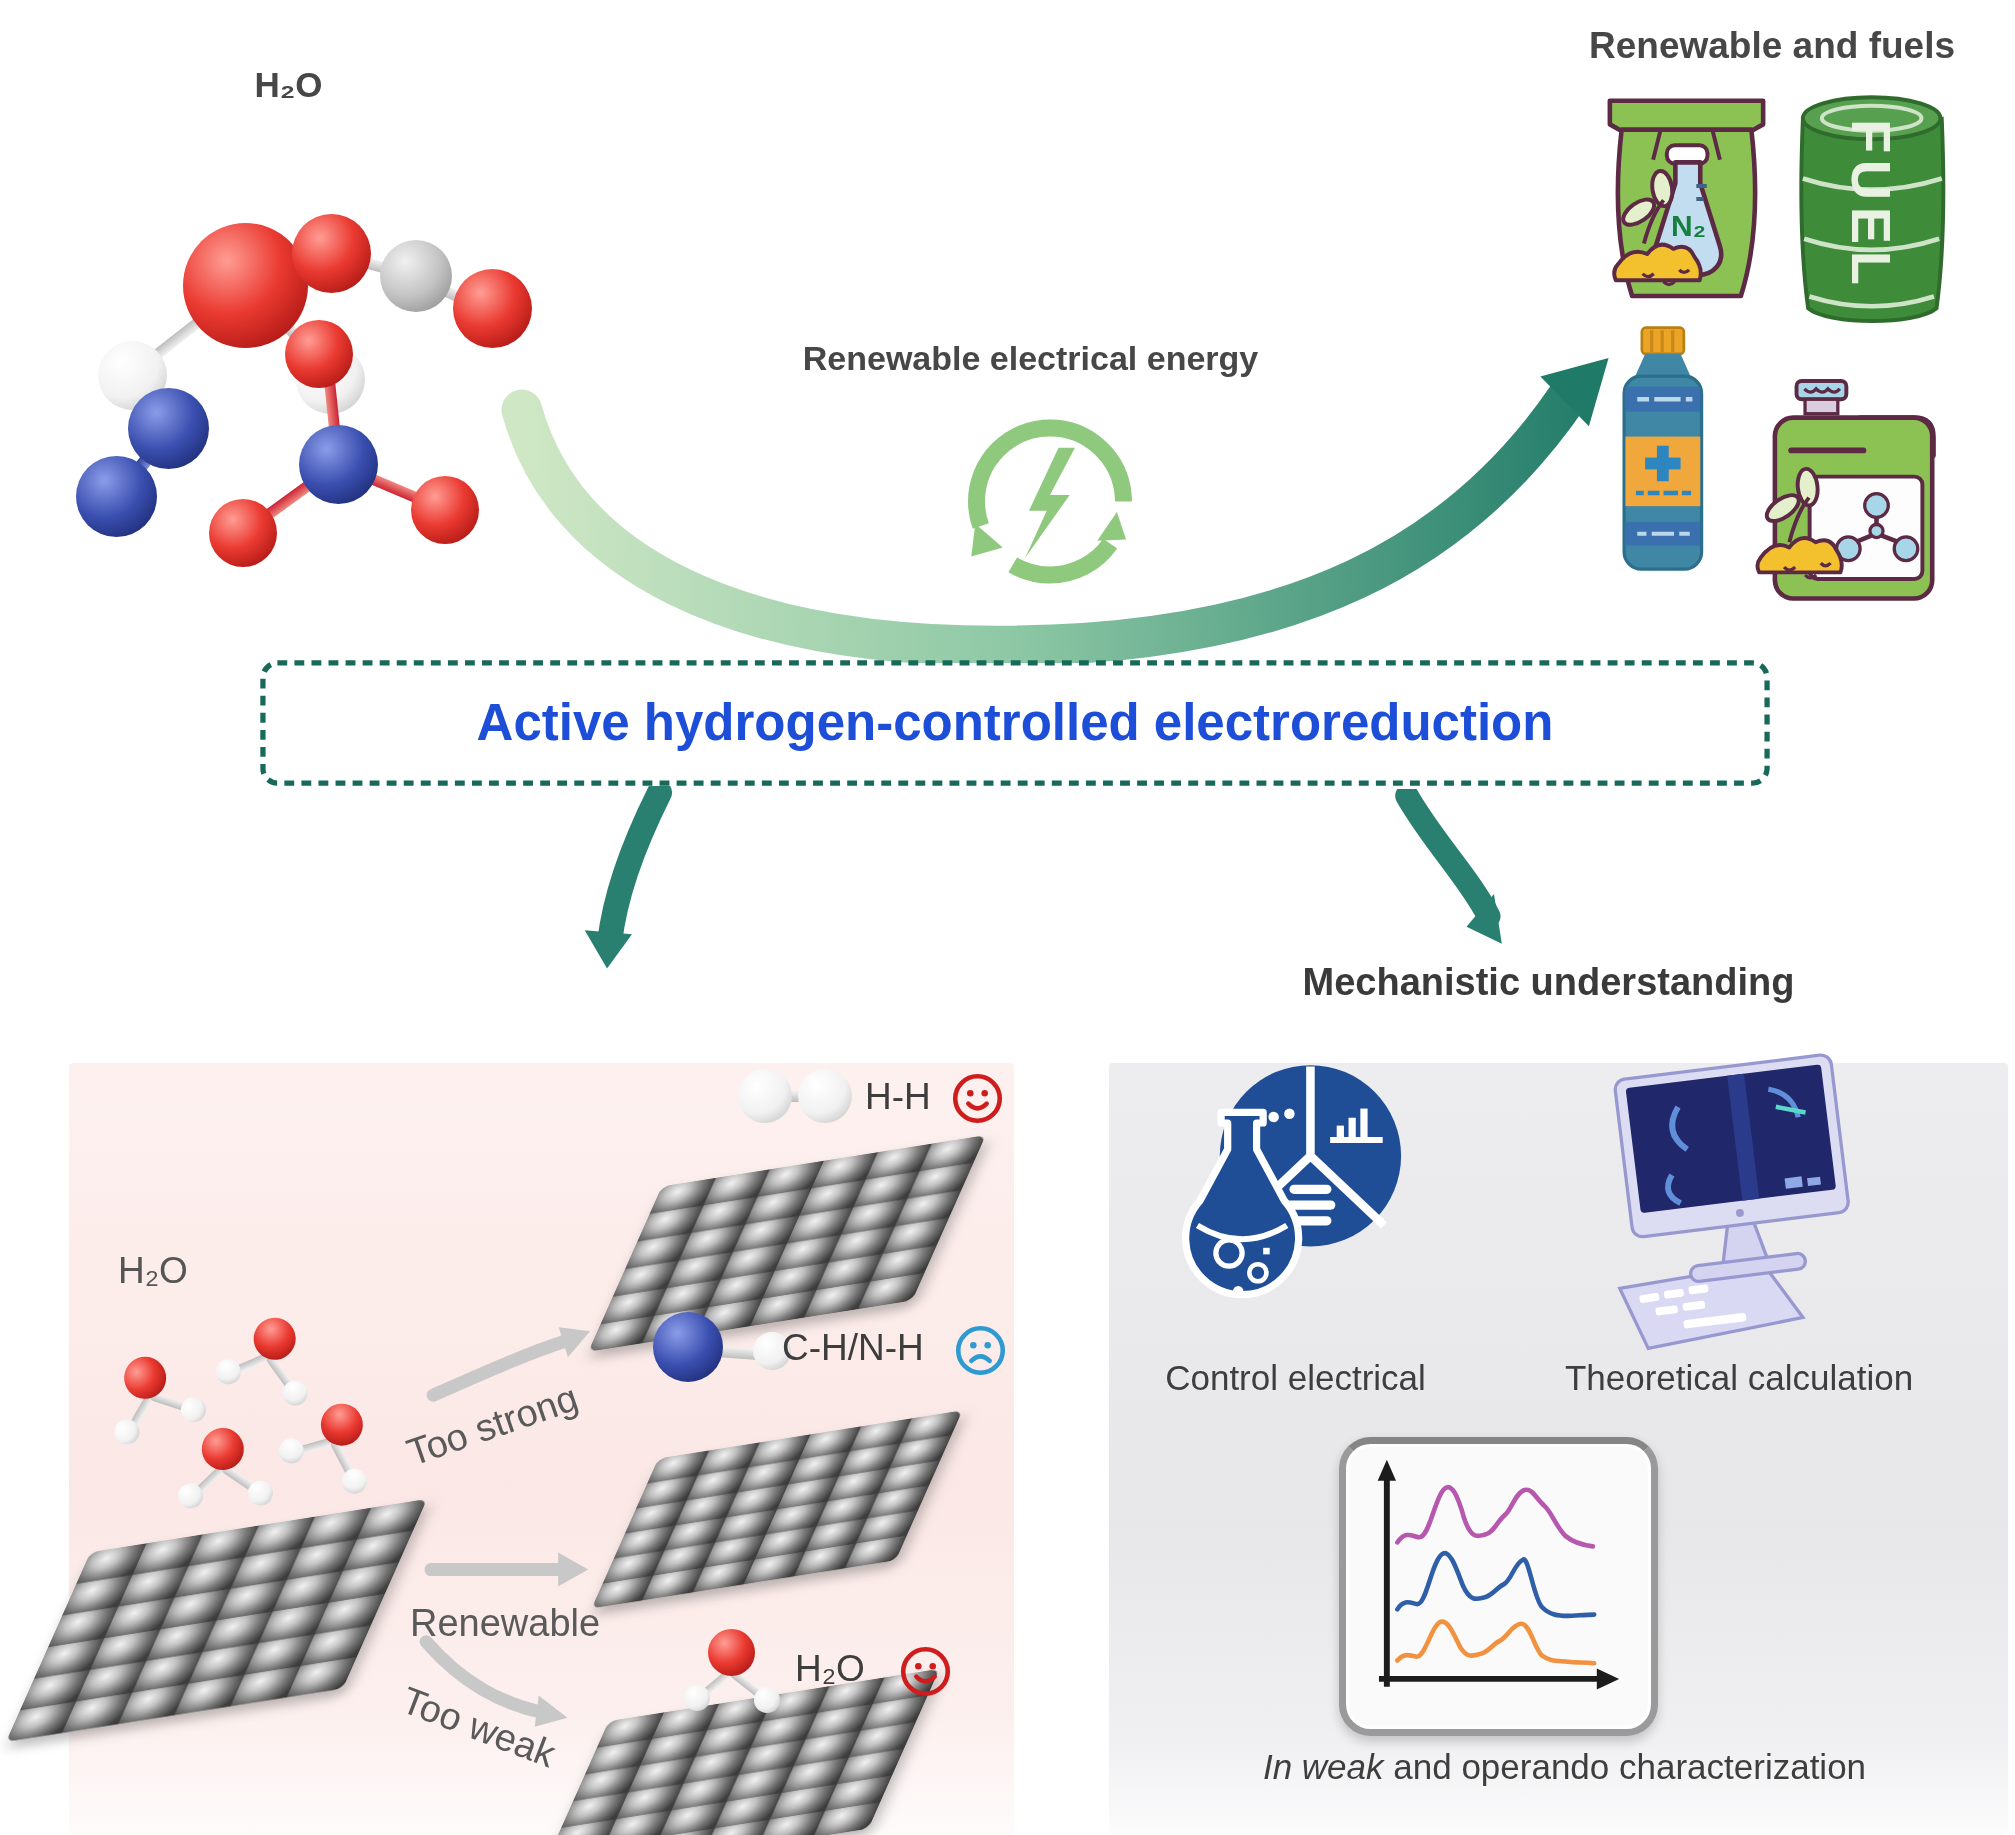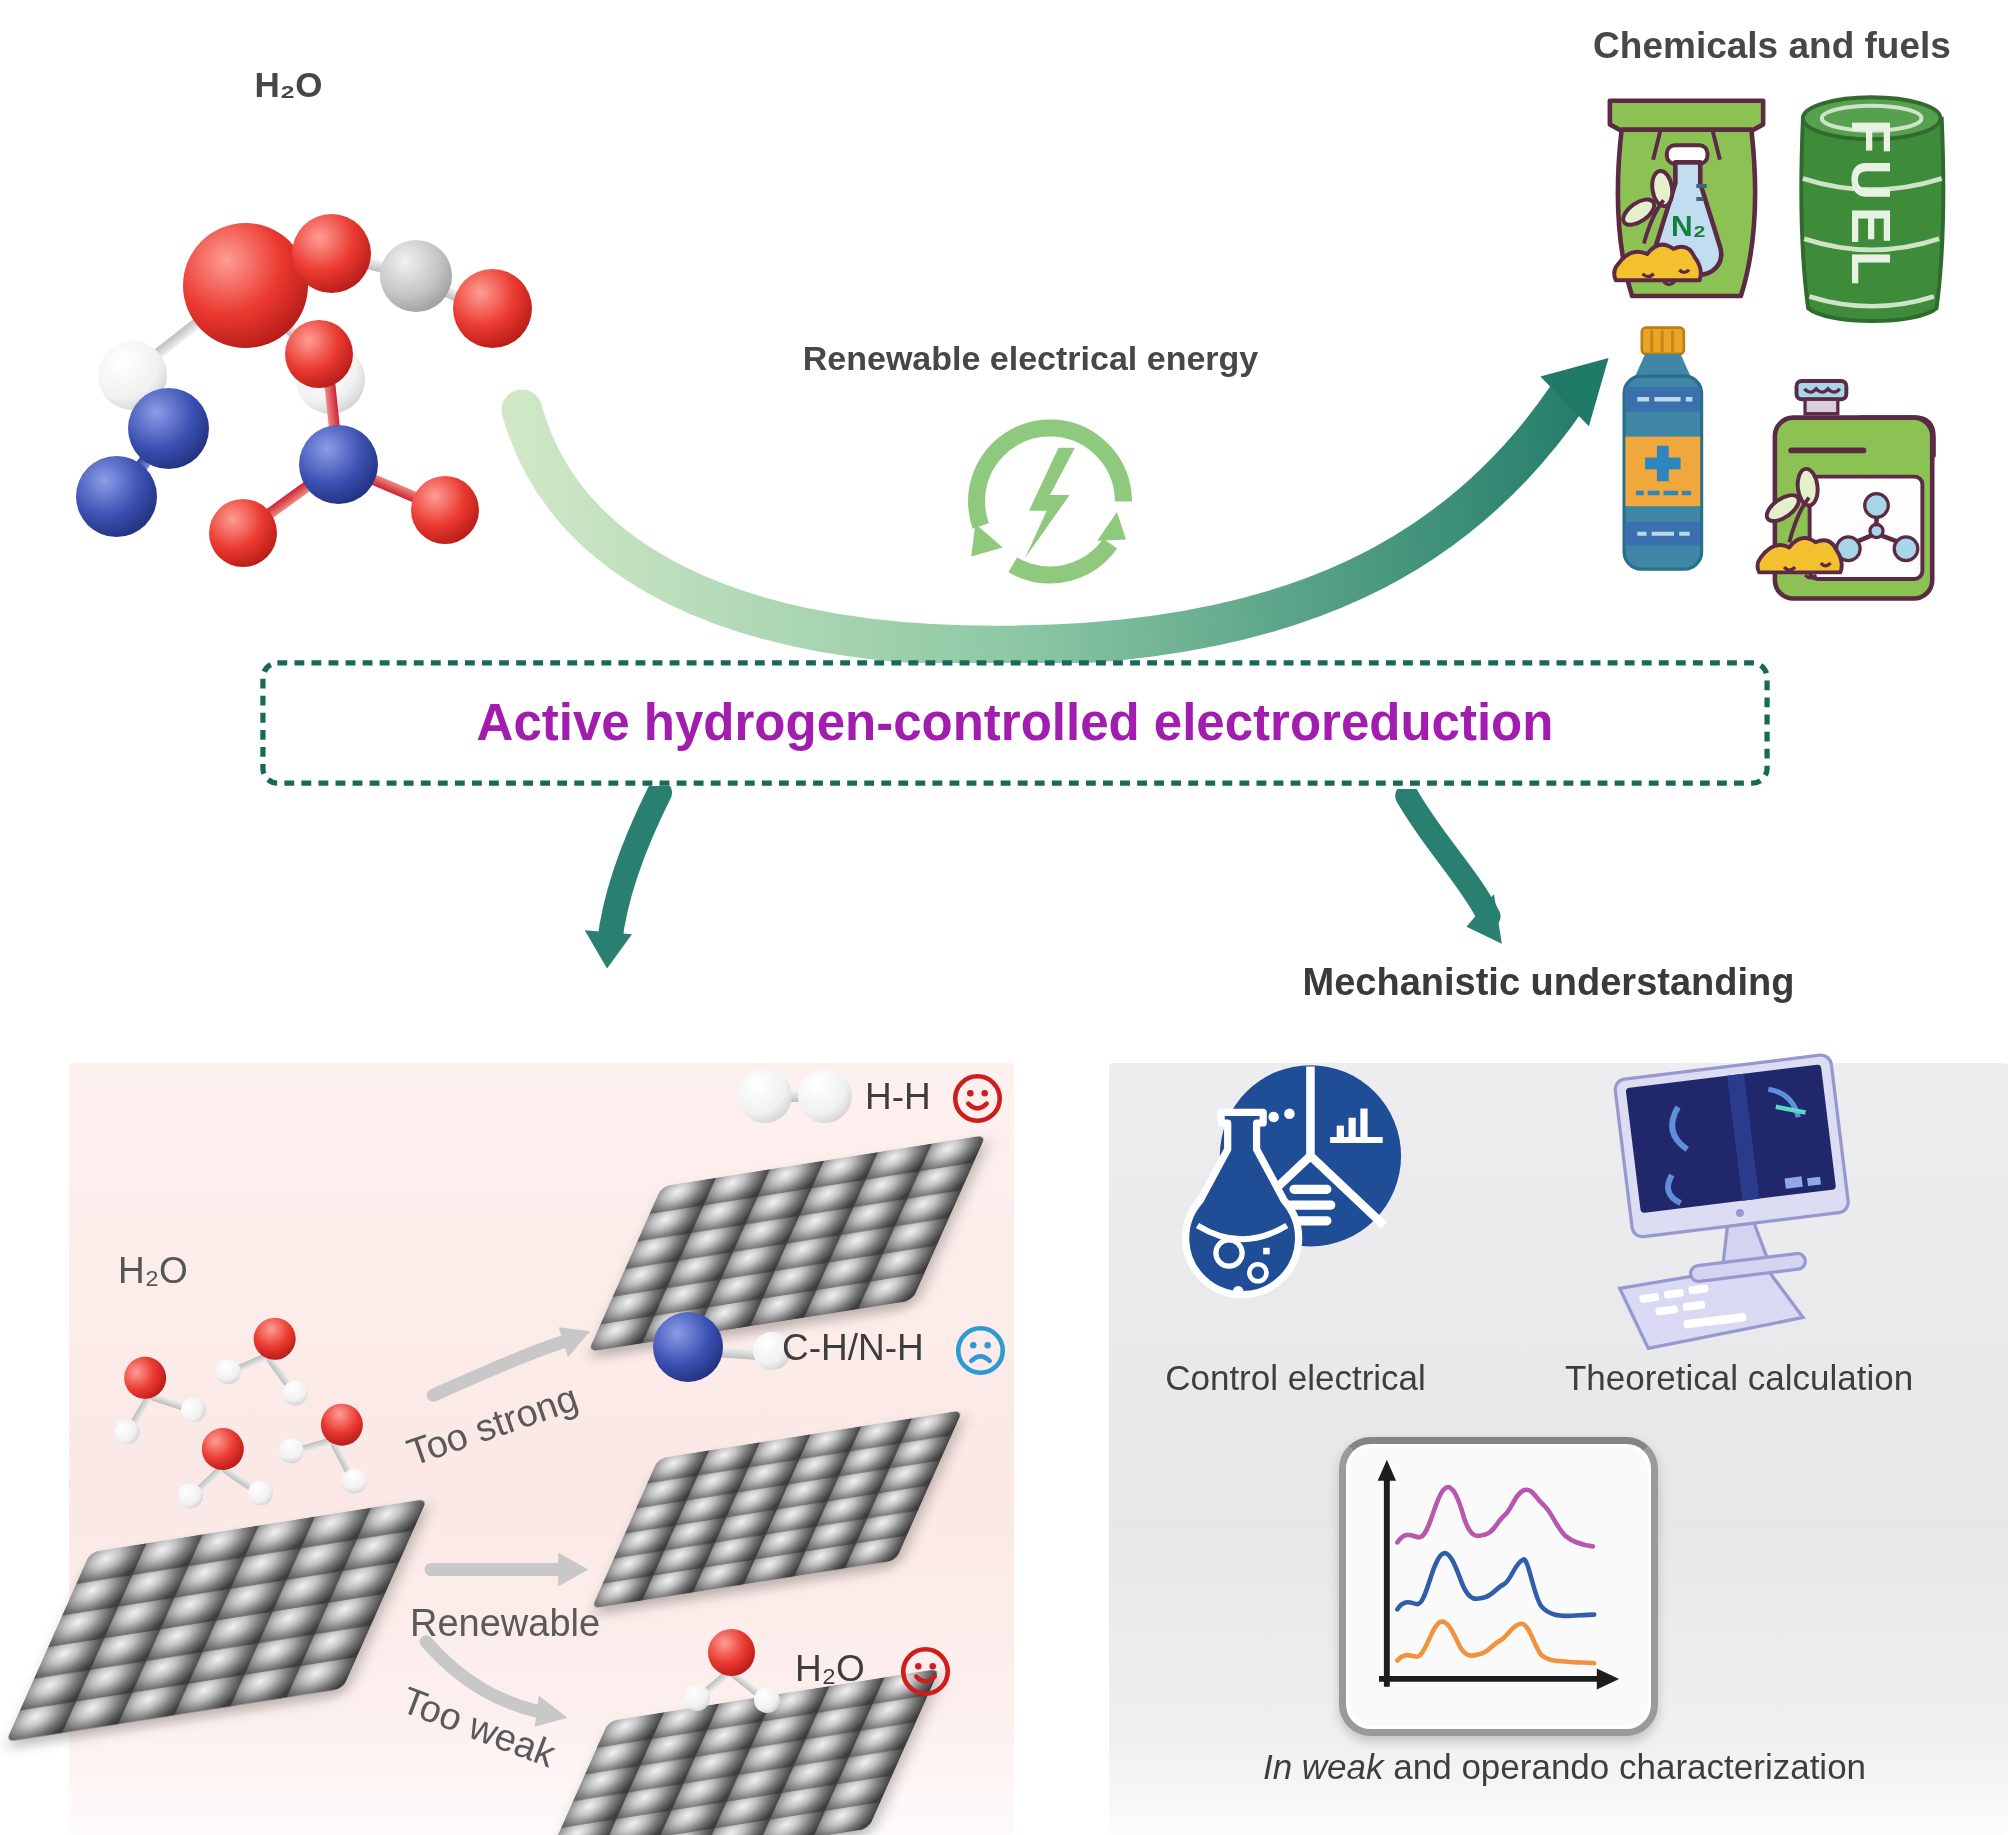--- a/index.html
+++ b/index.html
@@ -28,21 +28,21 @@
   .slab{position:absolute;
     background-image:radial-gradient(circle at 36% 30%,#f2f2f2 0%,#c2c2c2 28%,#777 58%,#3d3d3d 86%);
     background-size:16.67% 16.67%;border-radius:9.2px;
     transform:rotate(-9deg) skewX(-33deg) scaleY(0.70);
     filter:drop-shadow(6.6px 10.5px 7.9px rgba(70,70,70,0.35));}
   
   .t-topleft{left:85px;top:62px;width:407px;text-align:center;font-size:35px;line-height:1.3;}
   .t-energy{left:709px;top:328px;width:643px;text-align:center;font-size:34px;margin-top:11px;}
   .t-products{left:1562px;top:25px;width:420px;text-align:center;font-size:37px;}
   .t-banner{left:259px;top:659px;width:1512px;height:128px;text-align:center;
-            line-height:128px;font-size:51px;color:#a21caf;font-weight:bold;}
+            line-height:128px;font-size:51px;color:#1d4ed8;font-weight:bold;}
   .t-section{font-size:38px;text-align:center;color:#3a3a3a;font-weight:bold;}
   .t-branch{font-size:38px;color:#5a5a5a;text-align:center;}
   .t-outcome{font-size:37px;color:#3d3d3d;}
   .t-sub{font-size:35px;color:#3e3e3e;text-align:center;}
   .barrel-text{left:1904px;top:119px;width:203px;transform:rotate(90deg);transform-origin:left top;
        font-size:56px;font-weight:bold;color:#e9f2e2;letter-spacing:6.6px;}
   .bag-n2{left:1671px;top:209px;font-size:30px;font-weight:bold;color:#15803d;}
   .caption i{font-style:italic;}
 </style>
 </head>
@@ -100,21 +100,21 @@
 
   <div class="abs txt t-energy">Renewable electrical energy</div>
 
   <svg class="abs" style="left:945px;top:390px" width="210" height="223" viewBox="0 0 320 340">
     <circle cx="160" cy="170" r="112" fill="none" stroke="#8fc97e" stroke-width="26" stroke-dasharray="0 78 167 78 381" stroke-dashoffset="9.8"></circle>
     <polygon points="262,186 232,230 276,228" fill="#8fc97e"></polygon>
     <polygon points="40,254 46,204 88,240" fill="#8fc97e"></polygon>
     <polygon points="173,88 128,184 155,184 122,256 190,160 160,160 198,88" fill="#8fc97e"></polygon>
   </svg>
 
-  <div class="abs txt t-products">Chemicals and fuels</div>
+  <div class="abs txt t-products">Renewable and fuels</div>
 
   <svg class="abs" style="left:1598px;top:89px" width="177" height="226" viewBox="0 0 270 345">
     <path d="M18,18 h234 v36 l-18,10 c-66,22 -132,22 -198,0 l-18,-10 Z" fill="#8cc153" stroke="#5d2a45" stroke-width="7" stroke-linejoin="round"></path>
     <path d="M36,62 C26,150 28,240 52,316 L218,316 C242,240 244,150 234,62 Z" fill="#8cc153" stroke="#5d2a45" stroke-width="7" stroke-linejoin="round"></path>
     <path d="M95,64 L84,108 M175,64 L186,108" stroke="#5d2a45" stroke-width="6" fill="none"></path>
     <rect x="105" y="86" width="62" height="28" rx="12" fill="#fff" stroke="#5d2a45" stroke-width="6"></rect>
     <path d="M118,112 h38 v32 l30,96 c8,26 -10,44 -34,44 h-30 c-24,0 -42,-18 -34,-44 l30,-96 Z" fill="#c3ddf0" stroke="#5d2a45" stroke-width="7" stroke-linejoin="round"></path>
     <path d="M150,148 h16 M150,168 h11" stroke="#3d6286" stroke-width="6"></path>
     <ellipse cx="62" cy="188" rx="27" ry="14" transform="rotate(-35 62 188)" fill="#e4efcc" stroke="#5d2a45" stroke-width="6"></ellipse>
     <ellipse cx="98" cy="152" rx="15" ry="27" transform="rotate(-8 98 152)" fill="#e4efcc" stroke="#5d2a45" stroke-width="6"></ellipse>

